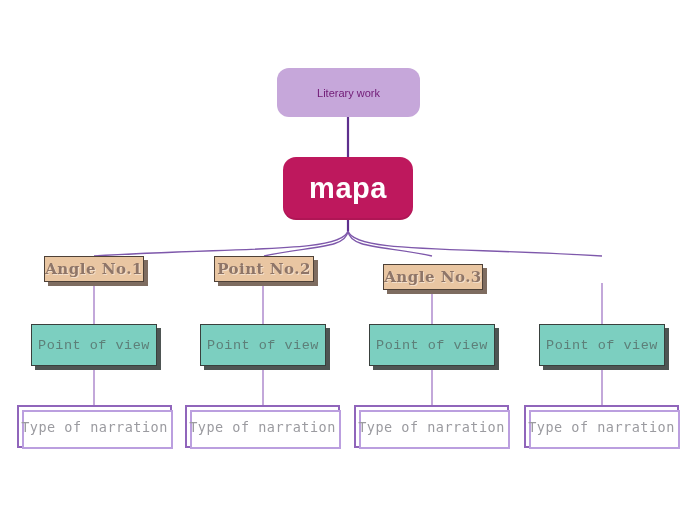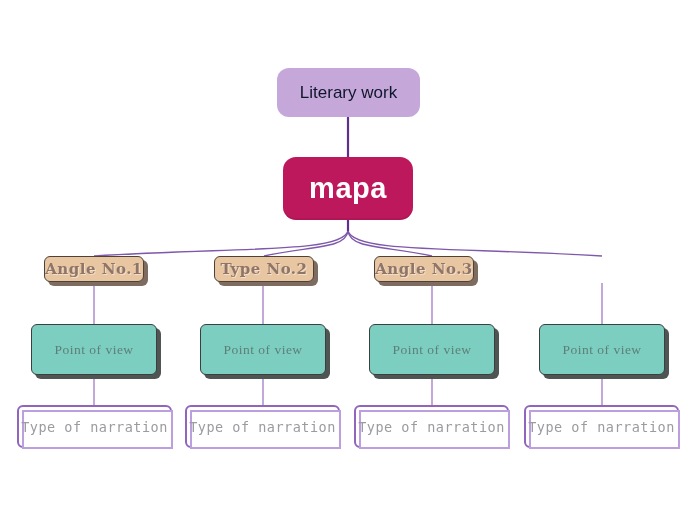--- a/index.html
+++ b/index.html
@@ -17,29 +17,28 @@
     width: 696px; height: 520px;
     pointer-events: none;
   }
   .node {
     position: absolute;
     display: flex;
     align-items: center;
     justify-content: center;
     box-sizing: border-box;
     white-space: nowrap;
-    border-radius: 6px;
   }
   
   .root {
     left: 277px; top: 68px; width: 143px; height: 49px;
     background: #c6a7da;
     border-radius: 12px;
-    color: #0f172a;
-    font-size: 17px;
+    color: #701a75;
+    font-size: 11px;
     font-weight: 500;
   }
   
   .center {
     left: 283px; top: 157px; width: 130px; height: 63px;
     background: #be185d;
     border-radius: 13px;
     color: #ffffff;
     font-size: 29px;
     font-weight: bold;
@@ -54,26 +53,26 @@
     box-shadow: 4px 4px 0 0 #7e6c60;
     color: #8e7568;
     font-family: "DejaVu Serif", serif;
     font-weight: bold;
     font-size: 15px;
     letter-spacing: 0.5px;
     text-shadow: 1px 1px 0 rgba(255,255,255,0.45);
   }
   
   .pov {
-    top: 324px; width: 126px; height: 51px;
+    top: 324px; width: 126px; height: 42px;
     background: #7ccfc0;
     border: 1.5px solid #39403d;
     box-shadow: 4px 4px 0 0 #4e5553;
     color: #5d7f78;
-    font-family: Liberation Serif, serif;
+    font-family: Liberation Mono, monospace;
     font-size: 13.5px;
     letter-spacing: 0.5px;
   }
   
   .narration {
     top: 405px; width: 155px; height: 43px;
     background: #ffffff;
     border: 2px solid #9065bb;
     color: #9b9ba0;
     font-family: "DejaVu Sans Mono", monospace;
@@ -87,21 +86,21 @@
     left: 3px; top: 3px;
     width: 100%; height: 100%;
     box-sizing: border-box;
     border: 2px solid #bb9fdf;
     background: #ffffff;
     z-index: -1;
   }
   
   .c1.angle { left: 44px; }  .c1.pov { left: 31px; }  .c1.narration { left: 17px; }
   .c2.angle { left: 214px; } .c2.pov { left: 200px; } .c2.narration { left: 185px; }
-  .c3.angle { left: 374px; } .c3.pov { left: 369px; } .c3.narration { left: 354px; }
+  .c3.angle { left: 383px; margin-top: 8px; } .c3.pov { left: 369px; } .c3.narration { left: 354px; }
   .c4.angle { left: 553px; } .c4.pov { left: 539px; } .c4.narration { left: 524px; }
 </style>
 </head>
 <body>
 
 <div class="canvas">
 
   <svg class="connectors" viewBox="0 0 696 520">
 
     <path d="M348,116 L348,158" stroke="#5e2f8d" stroke-width="2.2" fill="none"></path>
@@ -136,21 +135,21 @@
     <span>Angle No.1</span>
   </div>
   <div class="node pov c1">
     <span>Point of view</span>
   </div>
   <div class="node narration c1">
     <span>Type of narration</span>
   </div>
 
   <div class="node angle c2">
-    <span>Type No.2</span>
+    <span>Point No.2</span>
   </div>
   <div class="node pov c2">
     <span>Point of view</span>
   </div>
   <div class="node narration c2">
     <span>Type of narration</span>
   </div>
 
   <div class="node angle c3">
     <span>Angle No.3</span>

